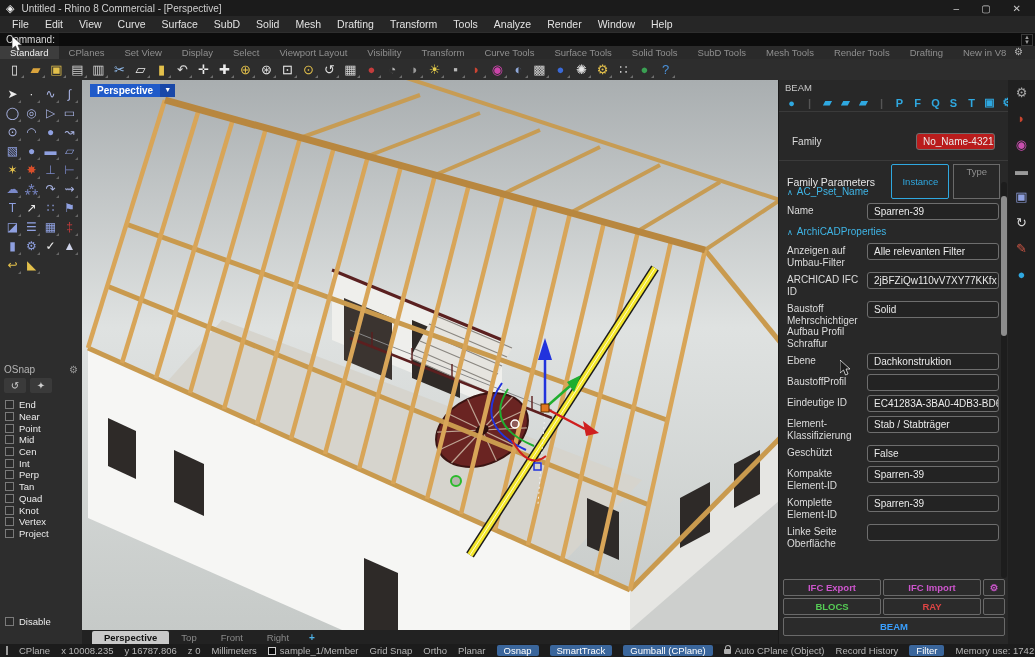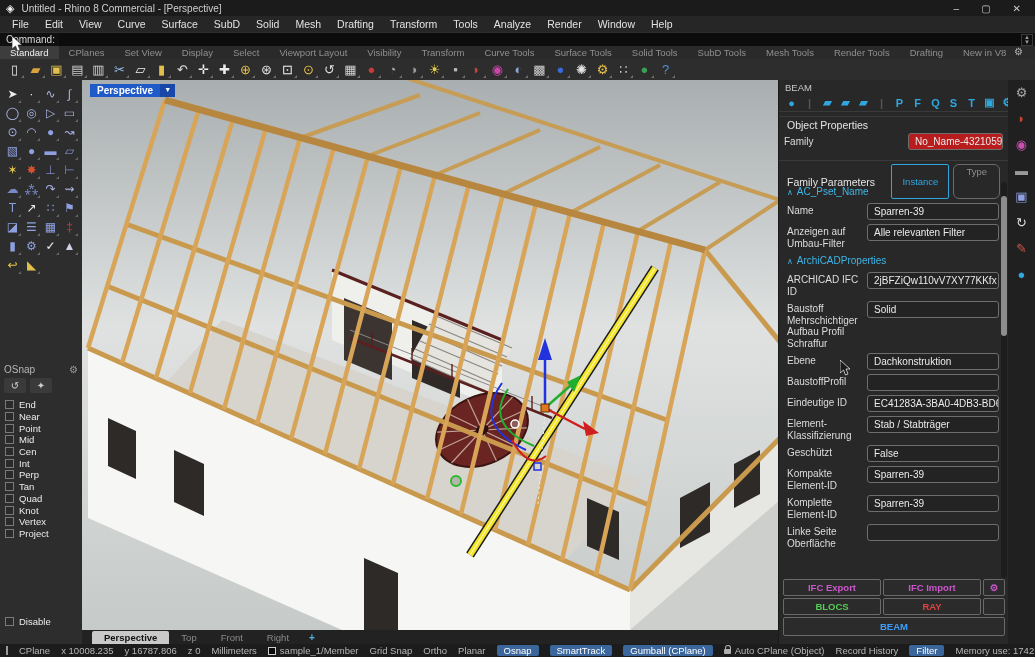--- a/index.html
+++ b/index.html
@@ -62,27 +62,27 @@
   .vp-tab { padding:1px 12px; font-size:9.5px; color:#8a8a8a; }
   .vp-tab[data-active="true"] { background:#c9c9c9; color:#111; font-weight:bold; border-radius:2px 2px 0 0; }
   .vp-tab-add { color:#4fb3e8; font-weight:bold; padding:1px 8px; font-size:10px; }
 
   
   .beam { position:absolute; left:778px; top:80px; width:230px; height:564px; background:#282828; border-left:1px solid #1a1a1a; }
   .beam-head { height:14px; display:flex; align-items:center; padding:0 6px; color:#c8c8c8; font-size:9.5px; }
   .beam-tabs { height:18px; display:flex; align-items:center; gap:1px; padding:0 4px; border-bottom:1px solid #3a3a3a; }
   .beam-tab { min-width:17px; text-align:center; font-size:11px; font-weight:bold; }
   .op-header { position:absolute; left:0; top:36px; width:100%; padding:2px 8px; color:#e4e4e4; font-size:10.5px; border-top:1px solid #3a3a3a; }
-  .family-row { position:absolute; left:0; top:53px; width:100%; display:flex; align-items:center; padding:0 5px; }
+  .family-row { position:absolute; left:0; top:53px; width:100%; display:flex; align-items:center; padding:0 13px; }
   .f-label { flex:0 0 76px; color:#dcdcdc; }
   .inputbox { flex:1; background:#b91c1c; border:1px solid #6e6e6e; border-radius:3px; color:#eaeaea; padding:2px 6px; min-height:16px; font-size:10px; white-space:nowrap; overflow:hidden;margin-left:48px; }
   .fp-row { position:absolute; left:0; top:80px; width:100%; display:flex; align-items:center; padding:3px 8px; border-top:1px solid #3a3a3a; color:#e4e4e4; font-size:10.5px; }
   .fp-btns { margin-left:auto; display:flex; gap:4px; }
   .btn-instance { border:1px solid #2fa8e0; color:#2fa8e0; border-radius:2px; padding:11px 10px; font-size:9.5px; }
-  .btn-type { border:1px solid #6a6a6a; color:#8f8f8f; border-radius:6px; padding:1px 12px; font-size:9.5px; }
+  .btn-type { border:1px solid #6a6a6a; color:#8f8f8f; border-radius:0; padding:1px 12px; font-size:9.5px; }
   .prop-rows { position:absolute; left:0; top:102px; width:222px; height:396px; overflow:hidden; }
   .prop-row { display:flex; align-items:flex-start; padding:2px 2px 2px 8px; }
   .prop-section { color:#3fb5e6; font-size:10px; padding:2px 0; }
   .prop-section .caret { margin-right:4px; font-size:8px; }
   .prop-label { flex:0 0 78px; color:#dcdcdc; font-size:10px; line-height:1.15; padding-top:2px; }
   .prop-input { flex:1; margin-left:2px; background:#232323; border:1px solid #6e6e6e; border-radius:3px; color:#eaeaea; padding:2px 6px; min-height:17px; font-size:10px; white-space:nowrap; overflow:hidden; }
   .beam-scroll { position:absolute; right:1px; top:102px; width:6px; height:396px; background:#1d1d1d; border-radius:3px; }
   .beam-thumb { position:absolute; left:0; top:14px; width:6px; height:140px; background:#8d8d8d; border-radius:3px; }
   .beam-footer { position:absolute; left:4px; bottom:8px; width:222px; display:grid; grid-template-columns:98px 98px 22px; gap:2px; }
   .bf-btn { background:#2b2b2b; border:1px solid #6a6a6a; border-radius:2px; height:17px; line-height:15px; text-align:center; font-size:9.5px; font-weight:bold; }
@@ -473,21 +473,20 @@
         <span class="beam-tab" style="color: rgb(85, 85, 85);">|</span>
         <span class="beam-tab" style="color: rgb(47, 168, 224);">P</span>
         <span class="beam-tab" style="color: rgb(47, 168, 224);">F</span>
         <span class="beam-tab" style="color: rgb(47, 168, 224);">Q</span>
         <span class="beam-tab" style="color: rgb(47, 168, 224);">S</span>
         <span class="beam-tab" style="color: rgb(47, 168, 224);">T</span>
         <span class="beam-tab" style="color: rgb(47, 168, 224);">▣</span>
         <span class="beam-tab" style="color: rgb(47, 168, 224);">⚙</span>
         <span class="beam-tab" style="color: rgb(47, 168, 224);">?</span>
       </div>
-    <div class="op-header">Object Properties</div>
     <div class="family-row">
       <span class="f-label">Family</span>
       <span class="inputbox">No_Name-43210599</span>
     </div>
     <div class="fp-row">
       <span>Family Parameters</span>
       <div class="fp-btns">
         <span class="btn-instance">Instance</span>
         <span class="btn-type">Type</span>
       </div>
@@ -501,31 +500,31 @@
 
         </div>
 
         <div class="prop-row" data-type="field">
 
           <div class="prop-label">Name</div>
           <div class="prop-input">Sparren-39</div>
         </div>
 
 
-        <div class="prop-row" data-type="field">
-
-          <div class="prop-label">Anzeigen auf Umbau-Filter</div>
-          <div class="prop-input">Alle relevanten Filter</div>
-        </div>
-
         <div class="prop-row" data-type="section">
           <div class="prop-section">
             <span class="caret">∧</span><span>ArchiCADProperties</span>
           </div>
 
+        </div>
+
+        <div class="prop-row" data-type="field">
+
+          <div class="prop-label">Anzeigen auf Umbau-Filter</div>
+          <div class="prop-input">Alle relevanten Filter</div>
         </div>
 
         <div class="prop-row" data-type="field">
 
           <div class="prop-label">ARCHICAD IFC ID</div>
           <div class="prop-input">2jBFZiQw110vV7XY77KKfx</div>
         </div>
 
         <div class="prop-row" data-type="field">
 

